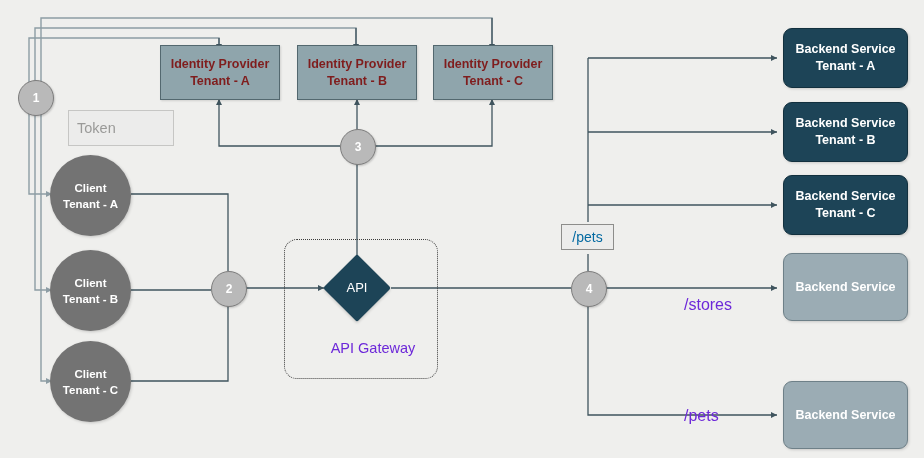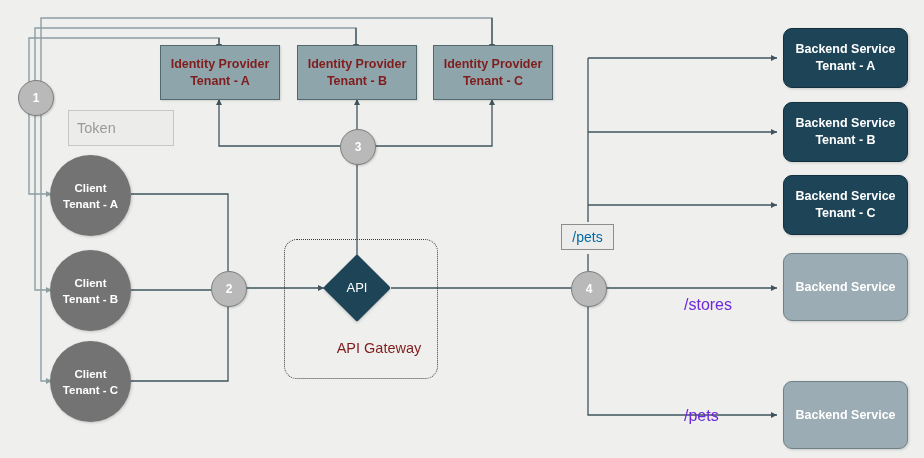--- a/index.html
+++ b/index.html
@@ -52,25 +52,25 @@
 
   
   .gw-zone{
     position:absolute;
     border:1.6px dotted #3b3b3b;
     border-radius:13px;
     background:transparent;
   }
   .gw-label{
     position:absolute;
-    color:#7f1d1d;
+    color:#6d28d9;
     font-size:14.5px;
     text-align:center;
     width:100%;
-    left:18px;
+    left:12px;
   }
   .diamond{
     position:absolute;
     background:#1d4457;
     transform:rotate(45deg);
     border-radius:2px;
     box-shadow:1px 1px 3px rgba(0,0,0,.18);
   }
   .diamond-text{
     position:absolute;

